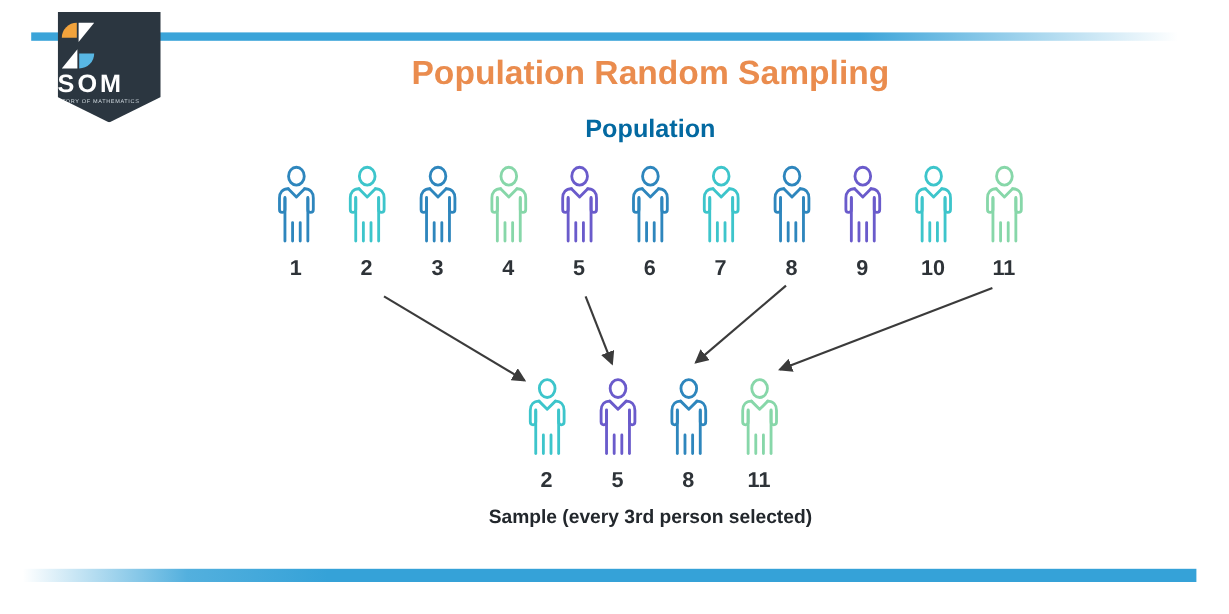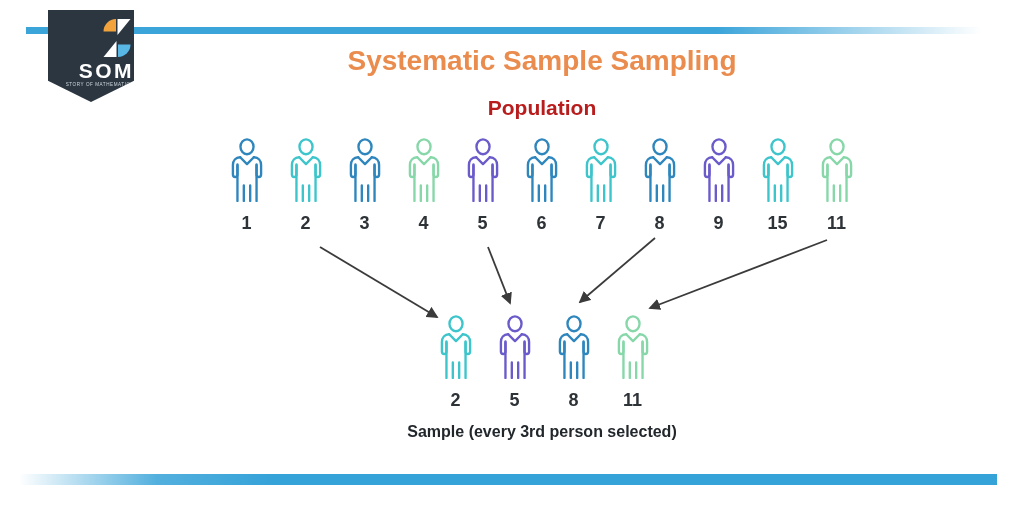--- a/index.html
+++ b/index.html
@@ -13,29 +13,29 @@
     background:linear-gradient(to right,#3BA4D9 0%,#3BA4D9 70%,rgba(59,164,217,0) 97%);
   }
   .bottom-line{
     position:absolute;left:19px;top:474px;width:978px;height:11px;
     background:linear-gradient(to right,rgba(53,162,216,0) 0%,rgba(53,162,216,.85) 14%,#35A2D8 26%,#35A2D8 100%);
   }
   
   .badge{
     position:absolute;left:48px;top:10px;width:86px;height:92px;background:#2B3640;
     clip-path:polygon(0 0,100% 0,100% 77%,50% 100%,0 77%);
-    display:flex;flex-direction:column;align-items:flex-end;z-index:3;
+    display:flex;flex-direction:column;align-items:flex-start;z-index:3;
   }
   .badge .mark{margin-top:8px;}
   .badge .wordmark{color:#ffffff;font-size:21px;font-weight:700;letter-spacing:2.5px;line-height:1;margin-top:2px;}
   .badge .tagline{color:#cdd6dc;font-size:4.6px;letter-spacing:.55px;line-height:1;margin-top:2px;white-space:nowrap;}
   
   .centerband{position:absolute;left:60px;width:964px;text-align:center;}
   .main-title{top:45px;font-size:28px;font-weight:700;color:#EA8C4E;}
-  .pop-heading{top:96px;font-size:21px;font-weight:700;color:#b91c1c;}
+  .pop-heading{top:96px;font-size:21px;font-weight:700;color:#0369a1;}
   .sample-caption{top:423px;font-size:16px;font-weight:700;color:#22272C;}
   
   .pop-row{position:absolute;left:217px;top:134px;display:flex;}
   .sample-row{position:absolute;left:426px;top:311px;display:flex;}
   .person-cell{width:59px;display:flex;flex-direction:column;align-items:center;}
   svg.person{width:40px;height:72px;display:block;}
   .pnum{margin-top:8px;font-size:18px;font-weight:600;color:#2E3338;line-height:1;}
   
   .arrows{position:absolute;left:0;top:233px;width:1024px;height:90px;pointer-events:none;}
   .arrows line{stroke:#3B3B3B;stroke-width:1.8;}
@@ -66,21 +66,21 @@
     <svg class="mark" width="34" height="40" viewBox="0 0 34 40">
       <path d="M16 1 A12.5 12.5 0 0 0 3.5 13.5 L16 13.5 Z" fill="#F2A33C"></path>
       <path d="M17.5 1 L30.5 1 L17.5 17 Z" fill="#ffffff"></path>
       <path d="M16.5 39 L3.5 39 L16.5 23 Z" fill="#ffffff"></path>
       <path d="M18 39 A12.5 12.5 0 0 0 30.5 26.5 L18 26.5 Z" fill="#58B7E4"></path>
     </svg>
     <div class="wordmark">SOM</div>
     <div class="tagline">STORY OF MATHEMATICS</div>
   </div>
 
-  <div class="centerband main-title">Systematic Sample Sampling</div>
+  <div class="centerband main-title">Population Random Sampling</div>
 
   <div class="centerband pop-heading">Population</div>
 
   <div class="pop-row">
     <div class="person-cell">
       <svg class="person" style="color: rgb(46, 134, 189);">
           <use href="#person-glyph"></use>
         </svg>
       <div class="pnum">1</div>
     </div>
@@ -129,21 +129,21 @@
     <div class="person-cell">
       <svg class="person" style="color: rgb(106, 91, 203);">
           <use href="#person-glyph"></use>
         </svg>
       <div class="pnum">9</div>
     </div>
     <div class="person-cell">
       <svg class="person" style="color: rgb(61, 197, 203);">
           <use href="#person-glyph"></use>
         </svg>
-      <div class="pnum">15</div>
+      <div class="pnum">10</div>
     </div>
     <div class="person-cell">
       <svg class="person" style="color: rgb(135, 215, 169);">
           <use href="#person-glyph"></use>
         </svg>
       <div class="pnum">11</div>
     </div>
   </div>
 
   <svg class="arrows" viewBox="0 0 1024 90">

